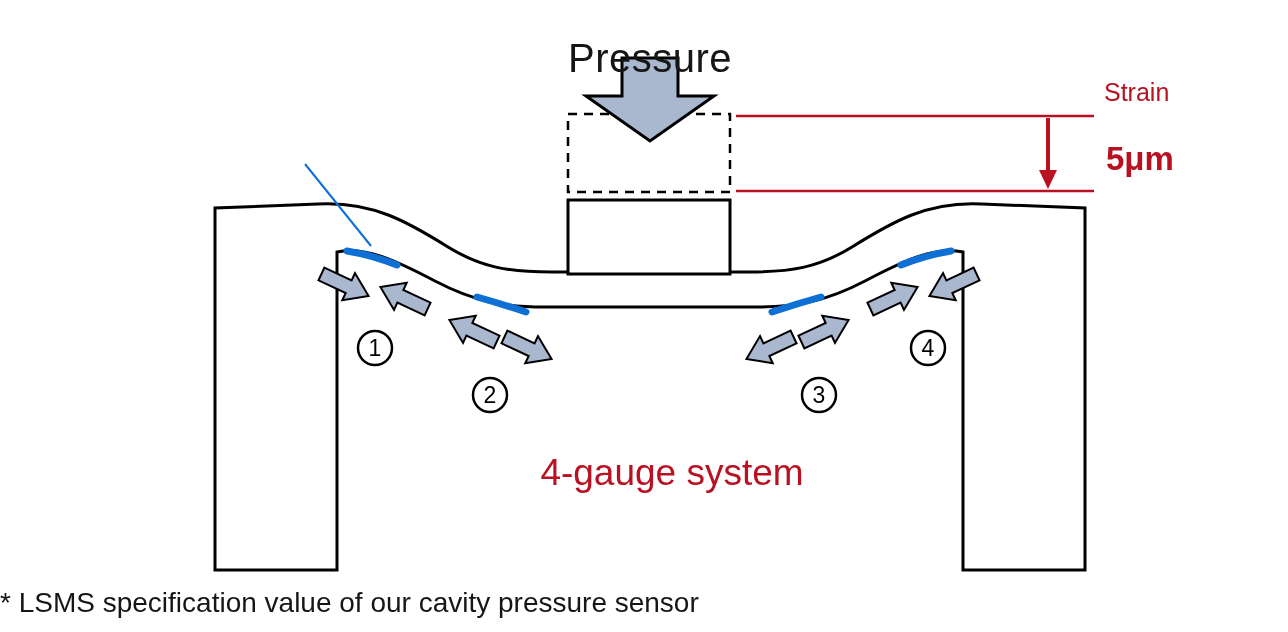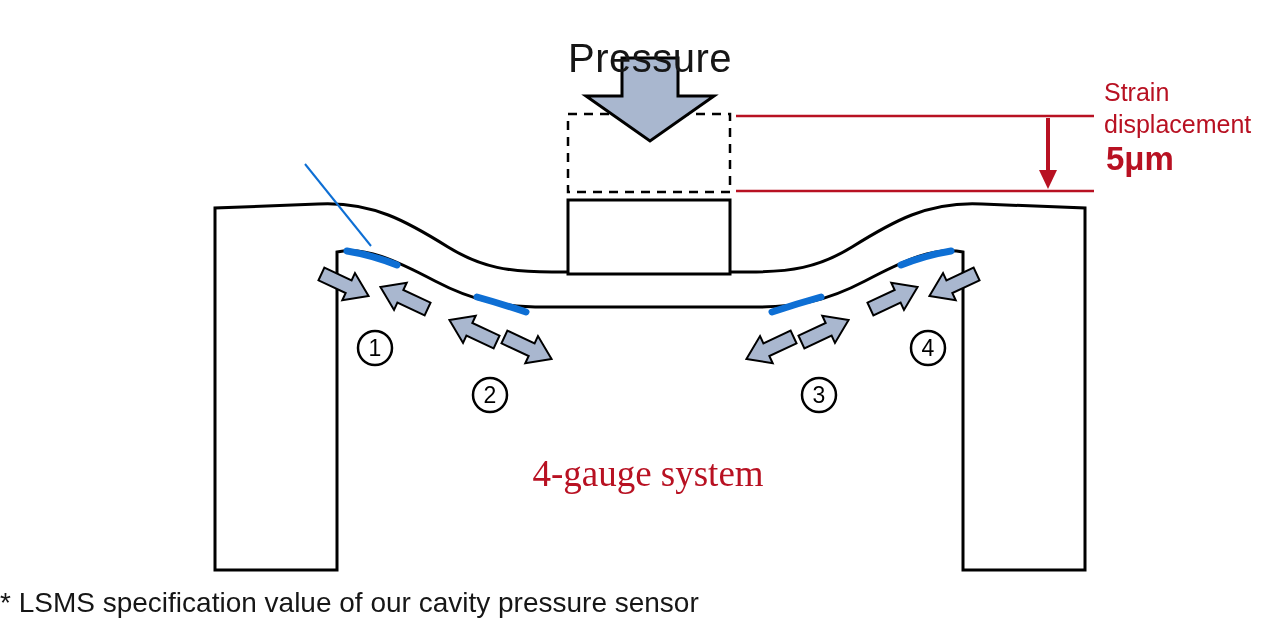--- a/index.html
+++ b/index.html
@@ -39,25 +39,24 @@
     line-height: 1.28;
     color: var(--accent-red, #b81122);
   }
   .disp-value {
     left: 1106px; top: 140px;
     font-size: 33px; font-weight: 700;
     color: var(--accent-red, #b81122);
     text-align: center;
   }
   .system-label {
-    left: 392px; top: 452px; width: 512px;
+    left: 416px; top: 452px; width: 512px;
     text-align: center;
     font-size: 37px; font-weight: 500;
     color: var(--accent-red, #b81122);
-    font-family: Liberation Serif, serif;
   }
   .footnote {
     left: 0px; top: 587px; width: 1288px;
     font-size: 28px; font-weight: 400;
     color: #161616;
   }
 </style>
 </head>
 <body>
 
@@ -131,21 +130,20 @@
       <circle cx="928" cy="348" r="17" fill="#ffffff" stroke="#000000" stroke-width="2.5"></circle>
       <text x="928" y="356" text-anchor="middle" font-size="23" font-weight="500" fill="#000000">4</text>
     </g>
   </svg>
 
   <div class="label pressure-title">Pressure</div>
 
 
   <div class="label max-disp-label">
     <div>Strain</div>
-    <div>displacement</div>
   </div>
 
   <div class="label disp-value">5μm</div>
 
   <div class="label system-label">4-gauge system</div>
 
   <div class="label footnote">* LSMS specification value of our cavity pressure sensor</div>
 
 </div>
 

